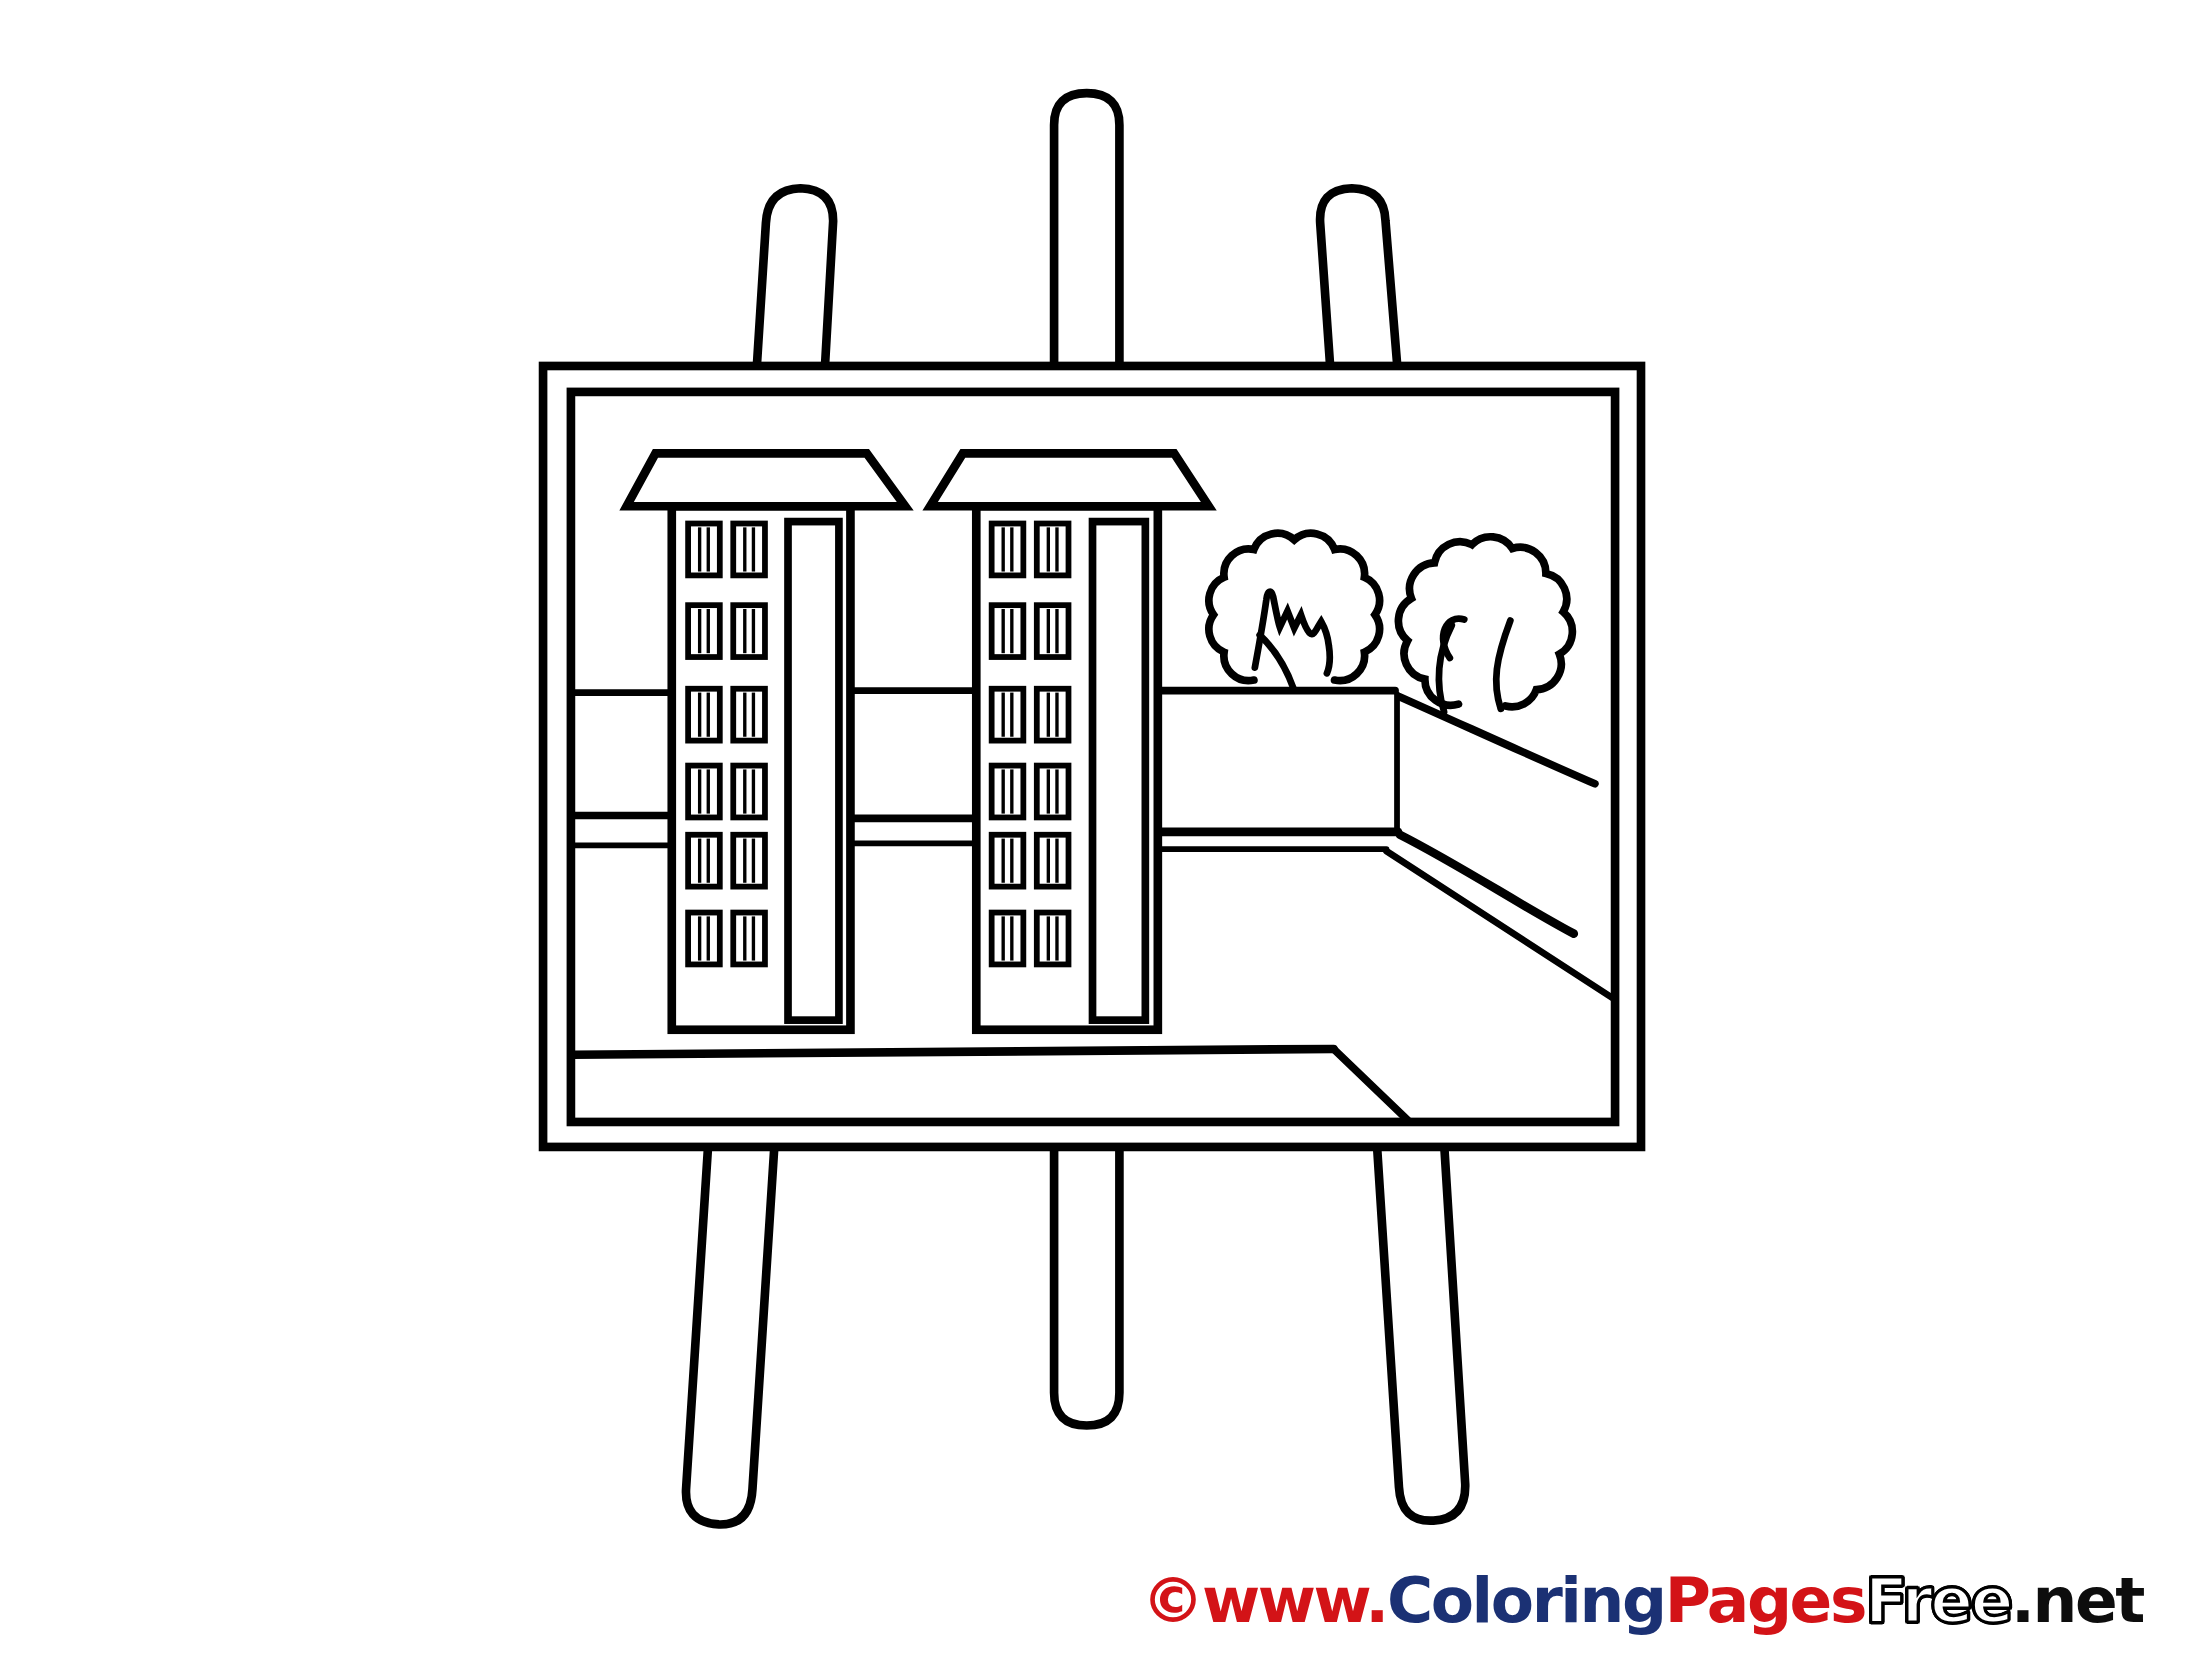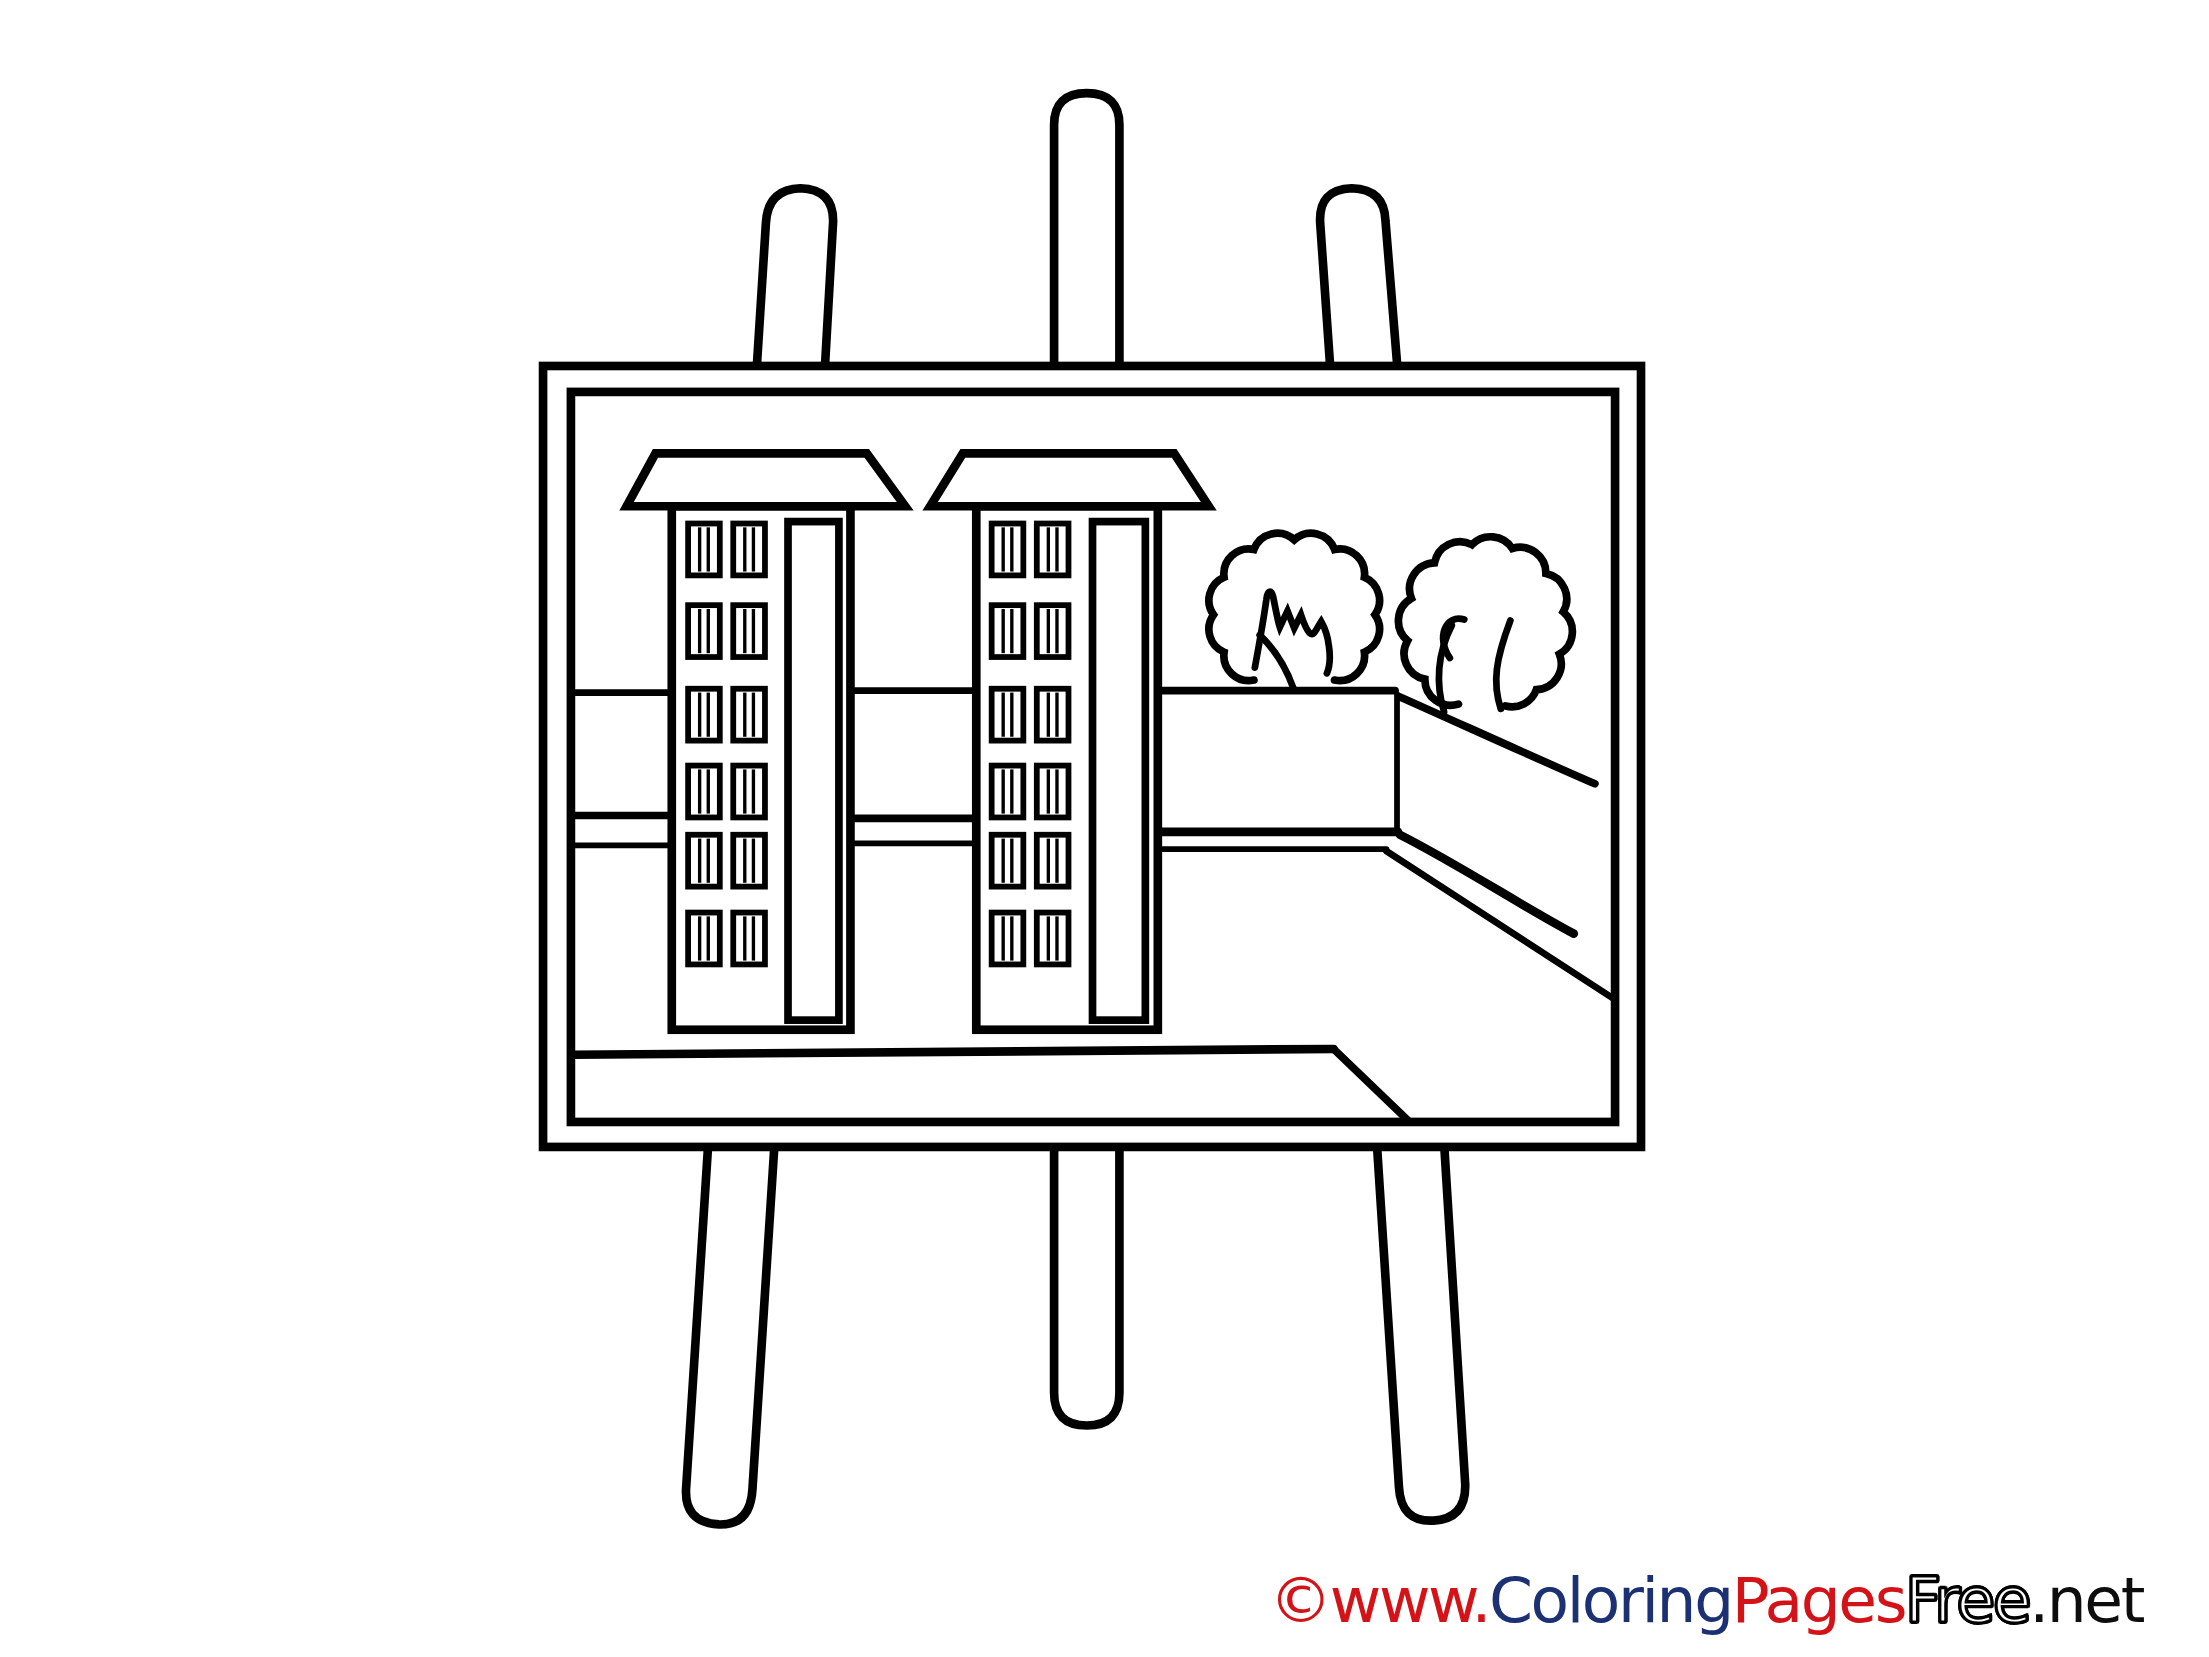--- a/index.html
+++ b/index.html
@@ -3,21 +3,21 @@
 <meta charset="utf-8">
 <style>
   html,body{margin:0;padding:0;background:#e8e8e8;}
   .page{
     position:relative;width:2210px;height:1657px;background:#ffffff;
     overflow:hidden;font-family:"DejaVu Sans","Liberation Sans",sans-serif;
   }
   .art{position:absolute;left:0;top:0;}
   .watermark{
     position:absolute;right:67px;top:1569px;
-    font-weight:normal;font-size:63px;letter-spacing:-2.4px;line-height:1;
+    font-weight:bold;font-size:63px;letter-spacing:-2.4px;line-height:1;
     white-space:nowrap;user-select:none;
   }
   .watermark span{display:inline-block;}
   .watermark .outline{
     color:#ffffff;
     -webkit-text-stroke:2.9px #000000;
     text-shadow:
       1.9px 0 0 #000,-1.9px 0 0 #000,0 1.9px 0 #000,0 -1.9px 0 #000,
       1.4px 1.4px 0 #000,-1.4px 1.4px 0 #000,1.4px -1.4px 0 #000,-1.4px -1.4px 0 #000;
   }

